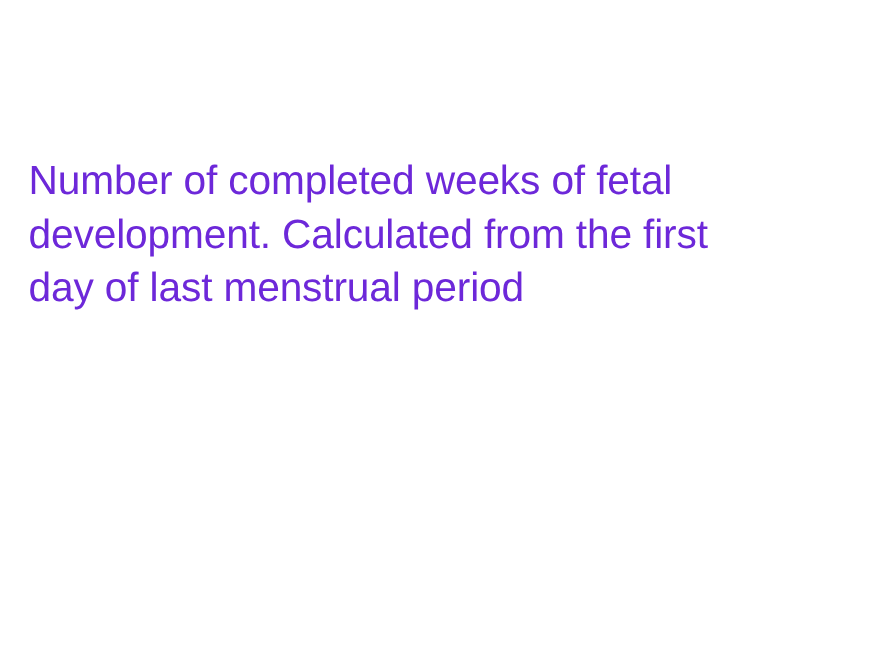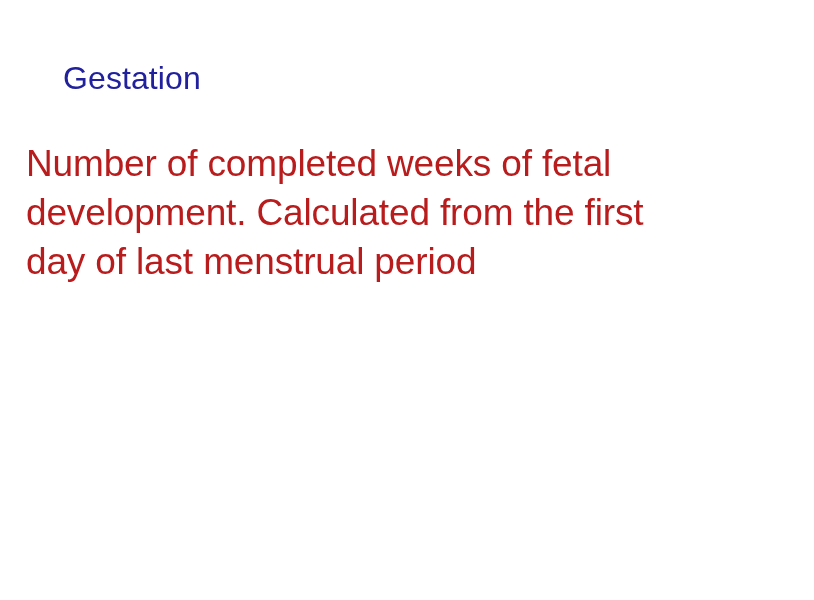--- a/index.html
+++ b/index.html
@@ -40,40 +40,39 @@
     left: 26px;
     top: 139px;
     width: 700px;
   }
 
   .body-para {
     font-family: "Liberation Sans", sans-serif;
     font-size: 37px;
     line-height: 49px;
     font-weight: 400;
-    color: #b91c1c;
+    color: #6d28d9;
     margin: 0;
     letter-spacing: -0.15px;
     white-space: pre-wrap;
   }
 
   .body-para.wrapped {
     max-width: 660px;
   }
 
   .para-spacer {
     height: 49px;
   }
 </style>
 </head>
 <body>
 
 <div class="slide">
 
-  <div class="slide-title">Gestation</div>
 
   <div class="body-block">
 
     <p class="body-para wrapped">Number of completed weeks of fetal development. Calculated from the first day of last menstrual period</p>
 
     <div class="para-spacer"></div>
 
 
   </div>
 

